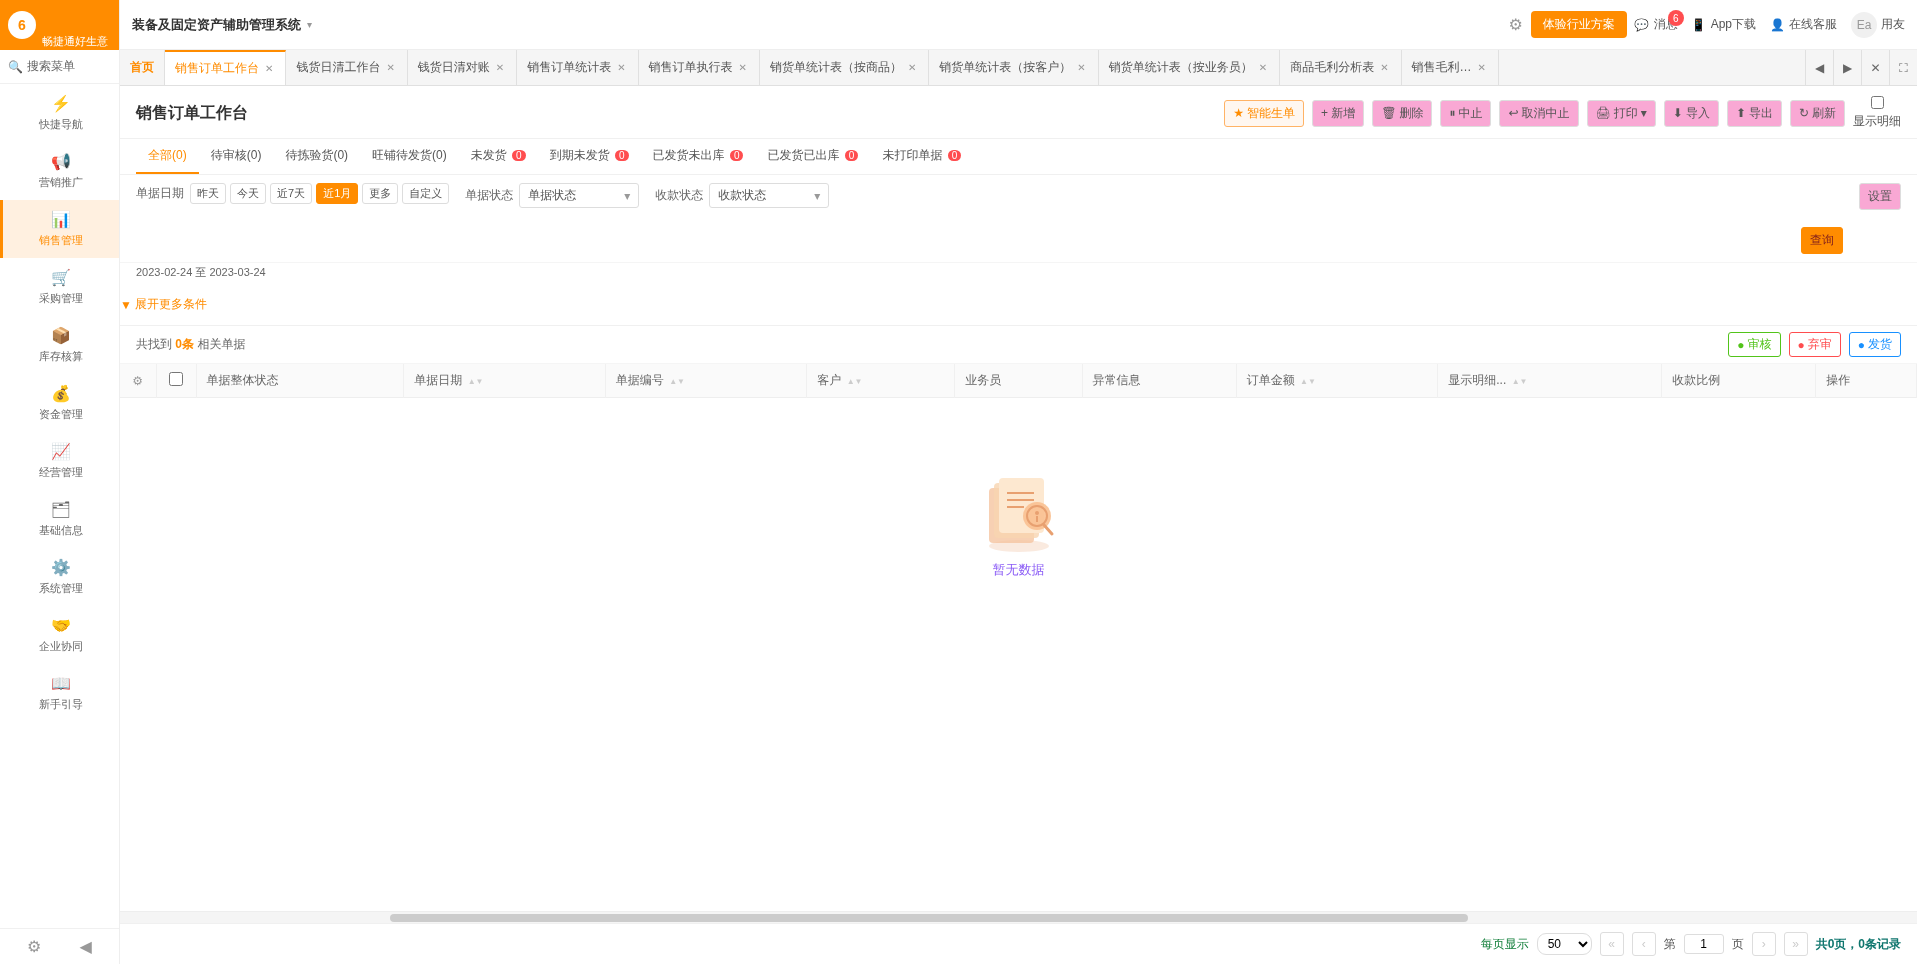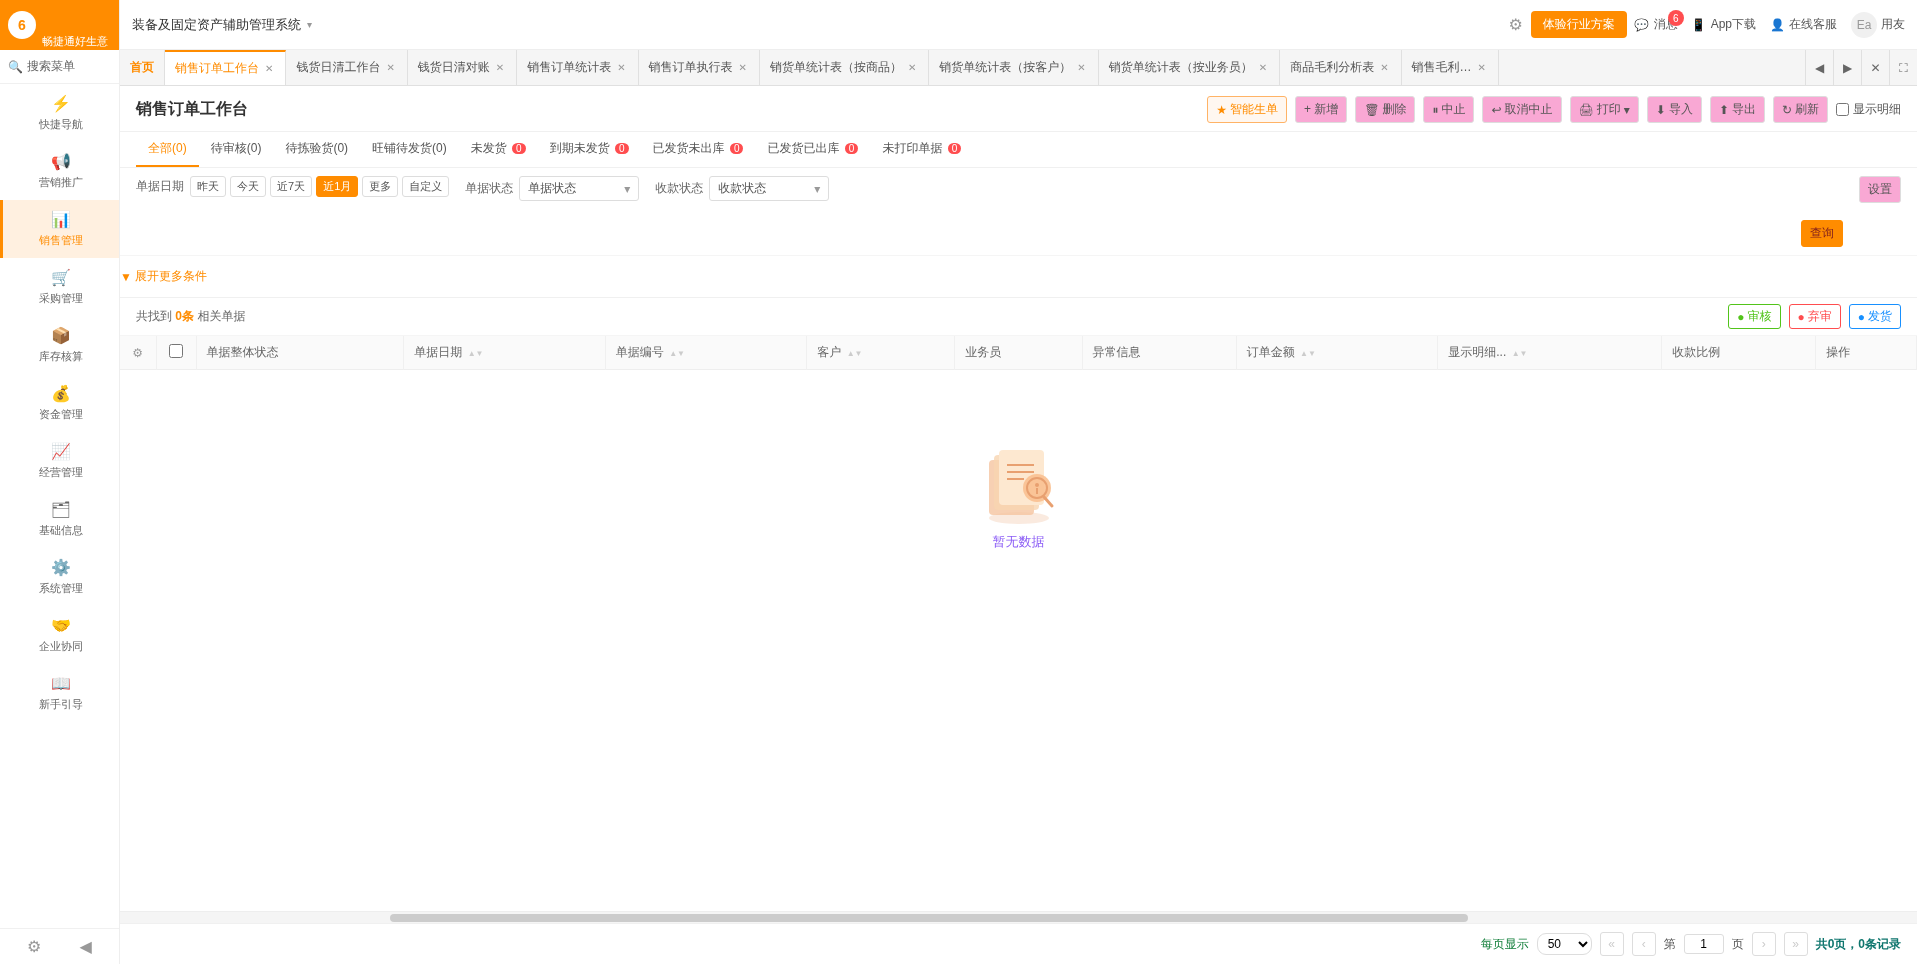--- a/index.html
+++ b/index.html
@@ -16,21 +16,21 @@
     .sidebar-nav-item .nav-icon { font-size: 16px; }
     .sidebar-bottom { margin-top: auto; padding: 8px; display: flex; justify-content: space-around; border-top: 1px solid #f0f0f0; }
     .sidebar-bottom-btn { color: #999; cursor: pointer; font-size: 16px; }
 
     
     .main { flex: 1; display: flex; flex-direction: column; overflow: hidden; }
 
     
     .topbar { height: 50px; background: #fff; border-bottom: 1px solid #eee; display: flex; align-items: center; padding: 0 12px; gap: 8px; }
     .topbar-title { font-size: 13px; color: #333; flex: 1; display: flex; align-items: center; gap: 6px; }
-    .topbar-title .app-name { font-weight: normal; }
+    .topbar-title .app-name { font-weight: bold; }
     .topbar-title .dropdown-arrow { color: #999; font-size: 10px; }
     .topbar-gear { color: #999; cursor: pointer; font-size: 16px; }
     .topbar-btn { background: #ff8c00; color: #fff; border: none; border-radius: 4px; padding: 5px 12px; cursor: pointer; font-size: 12px; }
     .topbar-right { display: flex; align-items: center; gap: 14px; margin-left: auto; }
     .topbar-right-item { display: flex; align-items: center; gap: 4px; color: #555; cursor: pointer; font-size: 12px; position: relative; }
     .badge { background: #ff4d4f; color: #fff; border-radius: 10px; font-size: 10px; padding: 0 4px; min-width: 16px; height: 16px; display: flex; align-items: center; justify-content: center; position: absolute; top: -6px; right: -6px; }
     .user-avatar { width: 26px; height: 26px; border-radius: 50%; background: #f0f0f0; display: flex; align-items: center; justify-content: center; color: #999; font-size: 12px; }
 
     
     .tabs-bar { height: 36px; background: #f5f5f5; border-bottom: 1px solid #e0e0e0; display: flex; align-items: center; overflow: hidden; }
@@ -296,21 +296,21 @@
             <span>导入</span>
           </button>
           <button class="action-btn">
             <span>⬆</span>
             <span>导出</span>
           </button>
           <button class="action-btn">
             <span>↻</span>
             <span>刷新</span>
           </button>
-          <label style="display:flex;align-items:center;gap:4px;font-size:12px;color:#555;cursor:pointer;">
+          <label style="display:flex;align-items:center;gap:4px;font-size:12px;color:#555;cursor:pointer;flex-direction:column;">
             <input type="checkbox" style="">
             <span>显示明细</span>
           </label>
         </div>
       </div>
 
       <div class="sub-tabs">
         <div class="sub-tab active">
           <span>全部</span>(<span>0</span>)
         </div>
@@ -368,20 +368,23 @@
           <span class="filter-label">收款状态</span>
           <div class="filter-select">
             <span>收款状态</span>
             <span class="arrow">▾</span>
           </div>
         </div>
         <button class="action-btn primary" style="margin-left:auto;">查询</button>
         <button class="action-btn">设置</button>
       </div>
 
+      <div style="padding: 0 16px 4px; display:flex; align-items:center; gap:8px;">
+        <span class="filter-date-range">2023-02-24 至 2023-03-24</span>
+      </div>
 
       <div style="text-align:center; border-bottom:1px solid #f0f0f0; padding: 4px 0;">
         <span class="expand-btn">
           <span>▼</span>
           <span>展开更多条件</span>
         </span>
       </div>
 
       <div class="results-bar">
         <span class="results-count">

